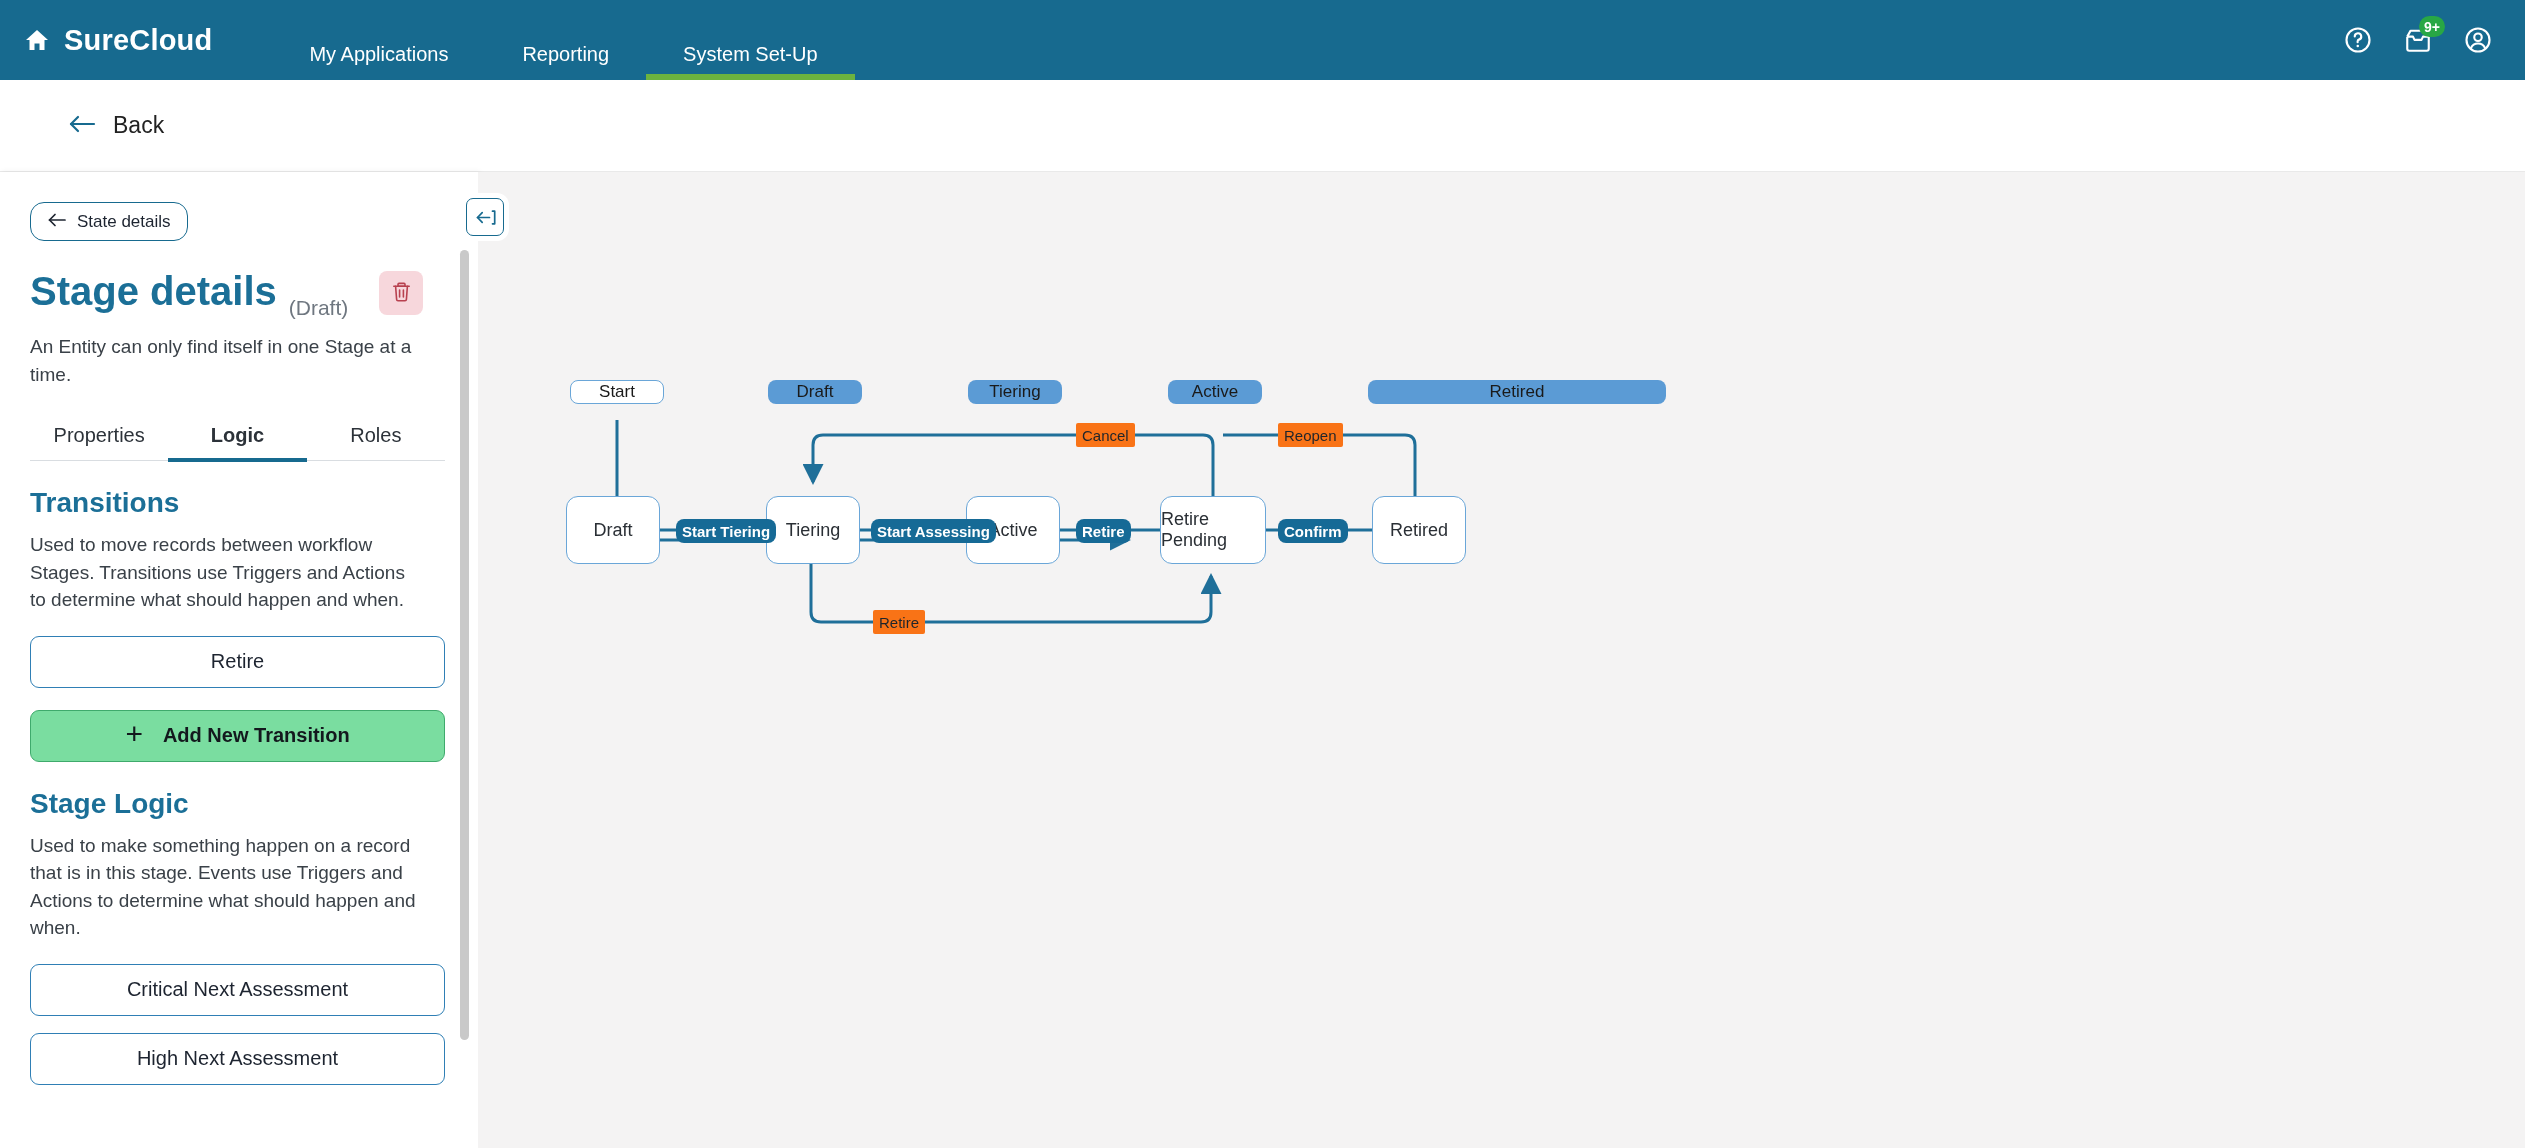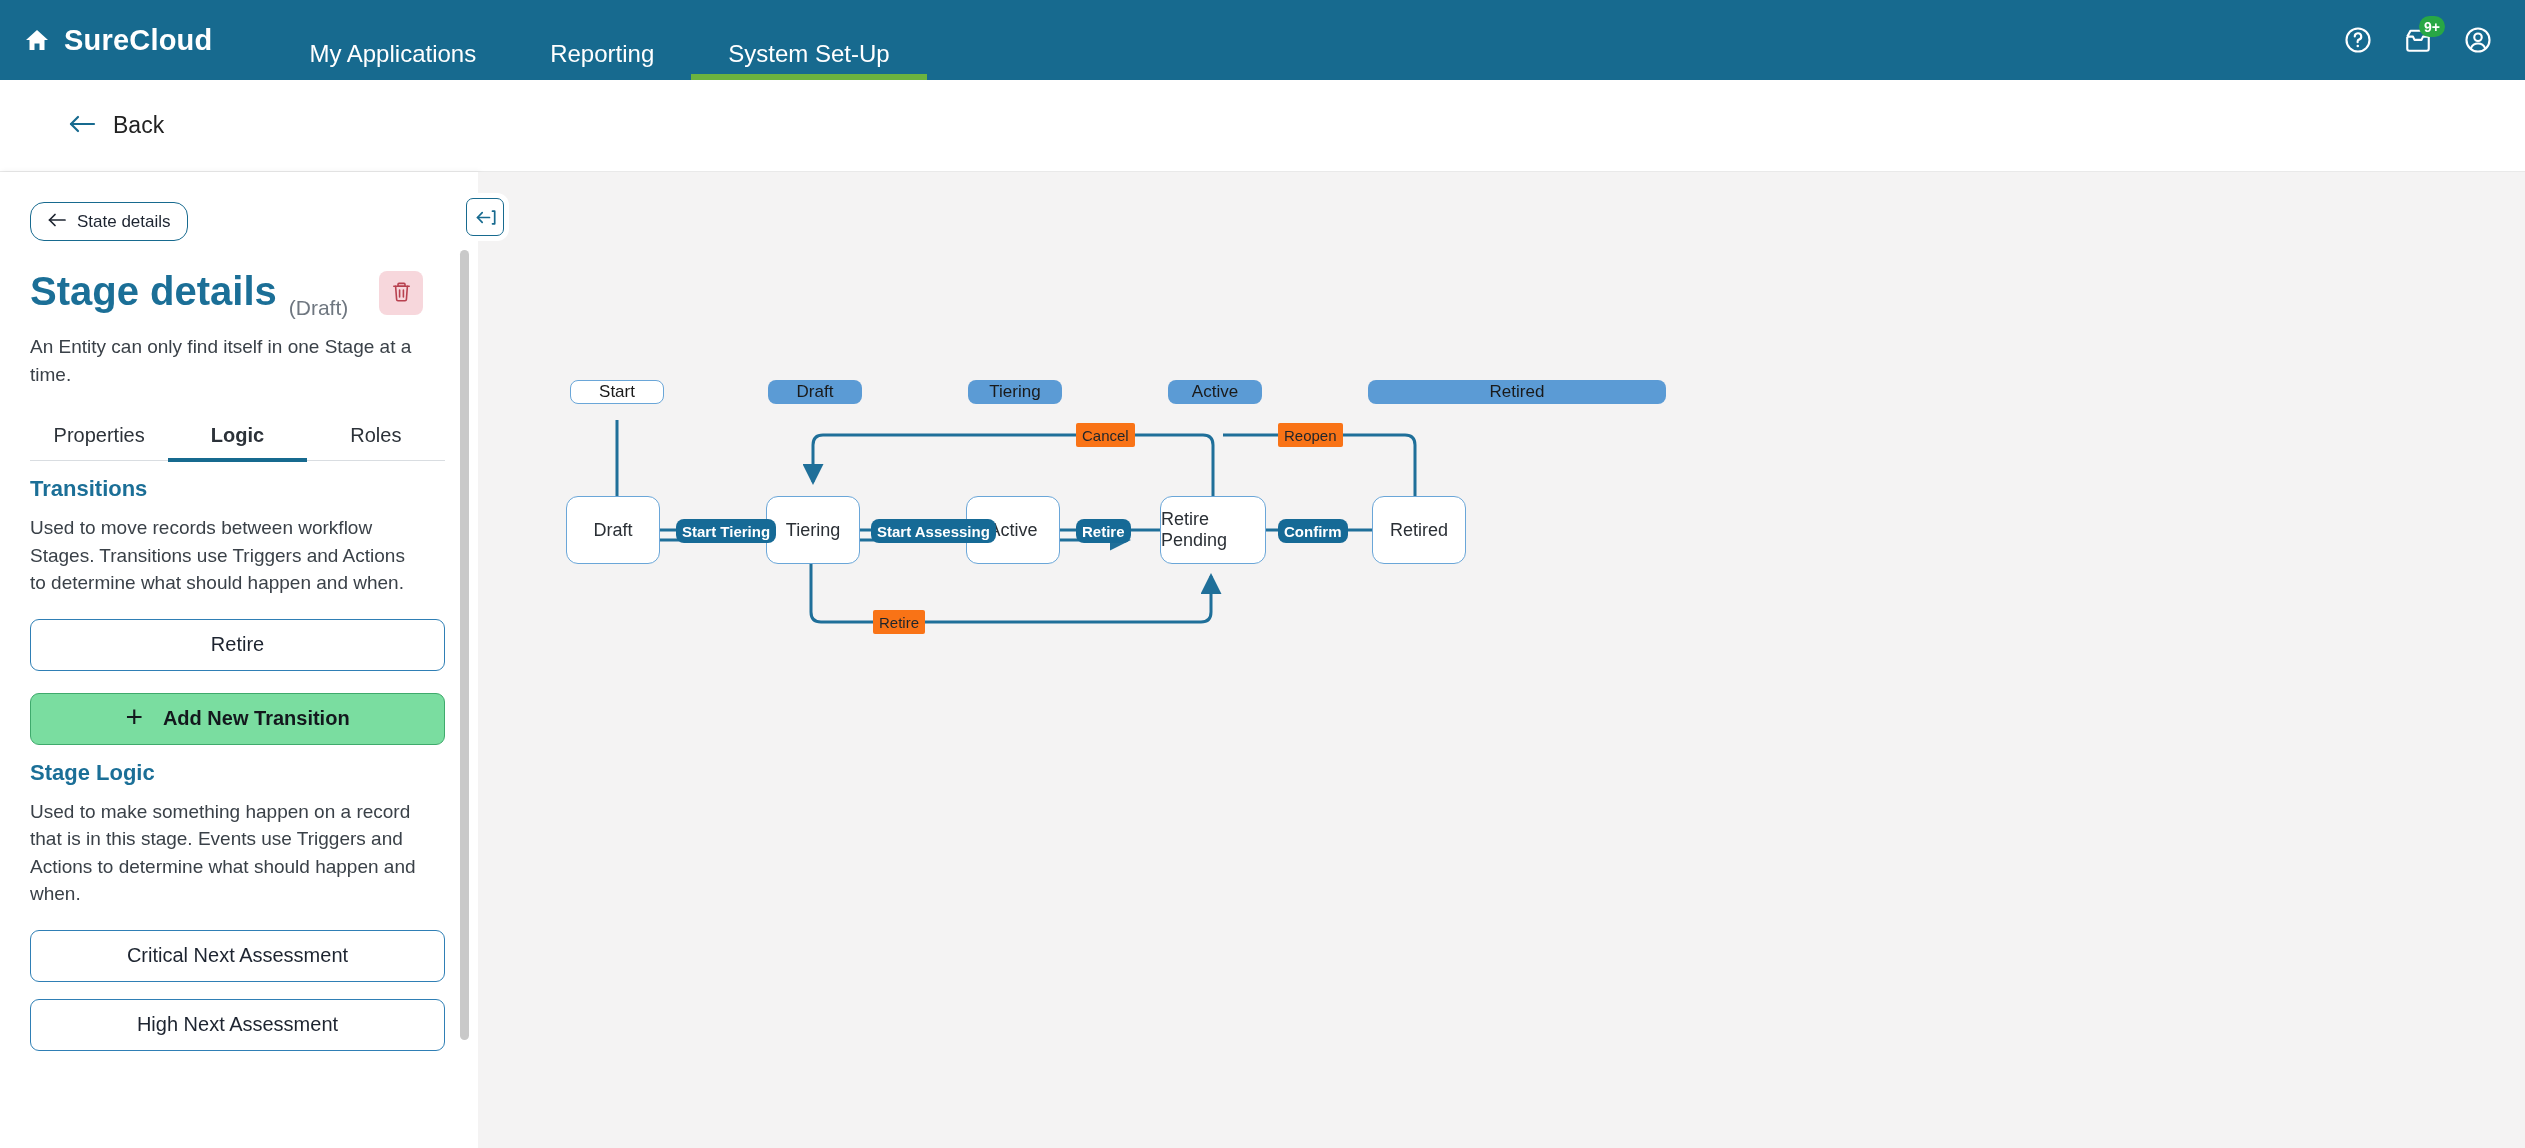--- a/index.html
+++ b/index.html
@@ -27,21 +27,21 @@
   .brand-icon { width: 26px; height: 26px; display:block; }
   .brand-name {
     color: #ffffff; font-size: 29px; font-weight: 600; letter-spacing: .2px;
     white-space: nowrap;
   }
   .nav-items { display: flex; align-items: stretch; height: 80px; }
   .nav-item {
     position: relative;
     display: flex; align-items: center; justify-content: center;
     padding: 0 37px;
-    color: #ffffff; font-size: 24px; font-weight: 400;
+    color: #ffffff; font-size: 20px; font-weight: 400;
     white-space: nowrap; cursor: pointer; margin-top: 28px;
   }
   .nav-item.active::after {
     content: ""; position: absolute;
     left: 0; right: 0; bottom: 0; height: 6px;
     background: #6cb33f;
   }
   .nav-right {
     margin-left: auto; display: flex; align-items: center;
     gap: 26px; margin-right: 30px;
@@ -134,21 +134,21 @@
     font-size: 20px; color: #2c3239; cursor: pointer;
     position: relative;
   }
   .tab.active { font-weight: 700; }
   .tab.active::after {
     content:""; position:absolute; left: 0; right: 0; bottom: -1.5px;
     height: 4px; background: #176a8f;
   }
 
   .section-title {
-    margin-top: 15px; font-size: 22px; font-weight: 700; color: #1b6f97;
+    margin-top: 26px; font-size: 28px; font-weight: 700; color: #1b6f97;
   }
   .section-desc {
     margin-top: 12px; font-size: 19px; color: #3a4148; line-height: 1.45;
     max-width: 415px;
   }
 
   .pill-btn {
     display: flex; align-items: center; justify-content: center;
     width: 415px; height: 52px; margin-top: 22px;
     border: 1.5px solid #2f7fb5; border-radius: 9px;

